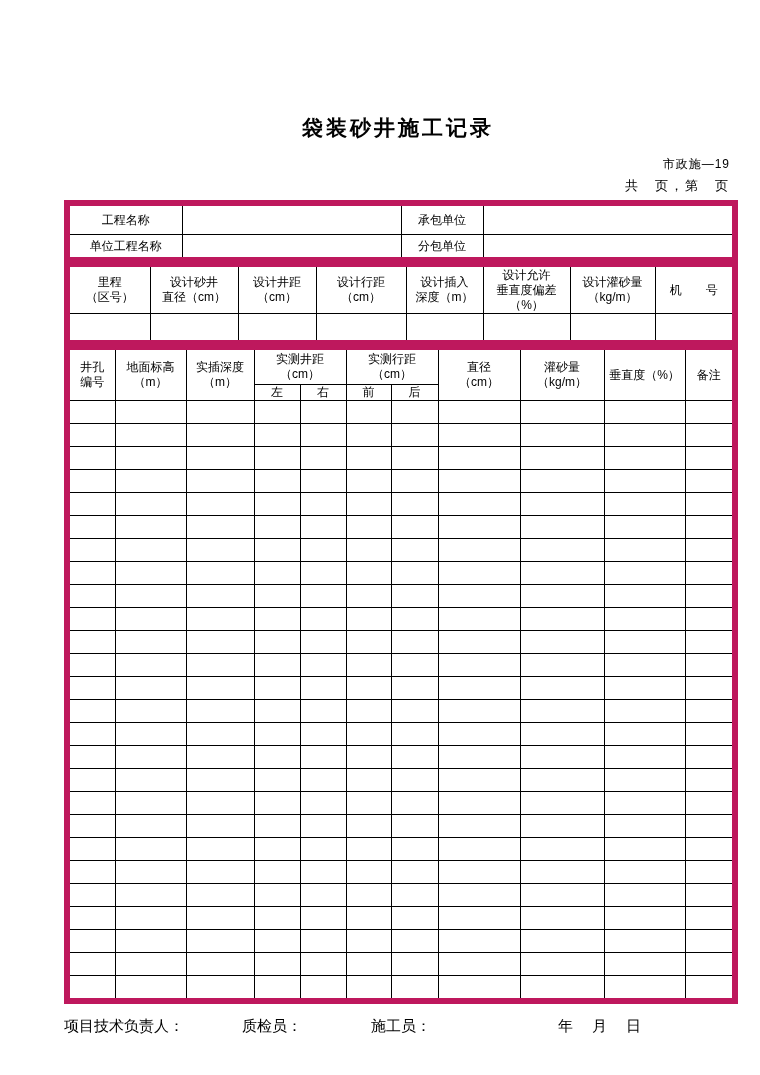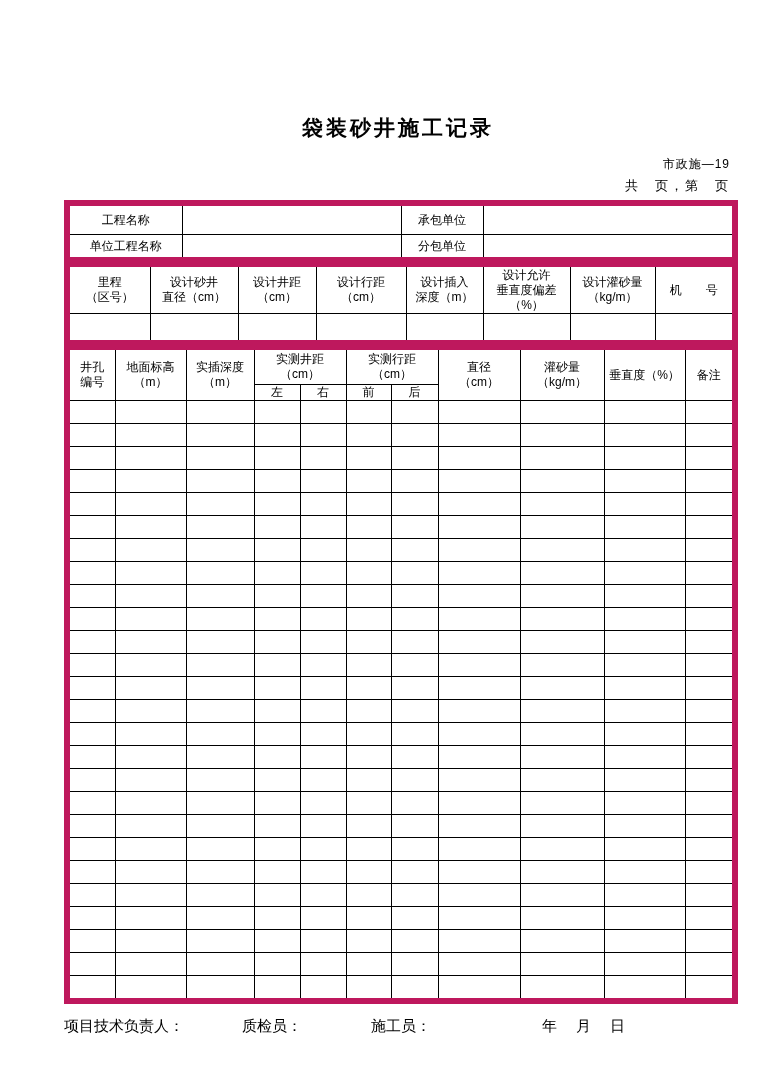--- a/index.html
+++ b/index.html
@@ -35,21 +35,21 @@
   .main-table{margin-top:-2px;}
   .main-table thead .top th{height:34px;}
   .main-table thead .sub th{height:14px;}
   .main-table tbody td{height:22px;}
 
   .footer{position:relative;height:26px;margin-top:9px;font-size:15px;}
   .footer span{position:absolute;top:4px;white-space:pre;}
   .f-tech{left:0;}
   .f-qc{left:178px;text-align:center;}
   .f-builder{left:307px;}
-  .f-date{left:478px;letter-spacing:2px;}
+  .f-date{left:494px;letter-spacing:2px;}
 </style>
 </head>
 <body>
 
 <div class="sheet">
 
   <div class="title">袋装砂井施工记录</div>
   <div class="doc-number">市政施—19</div>
   <div class="page-info">共　页，第　页</div>
 

